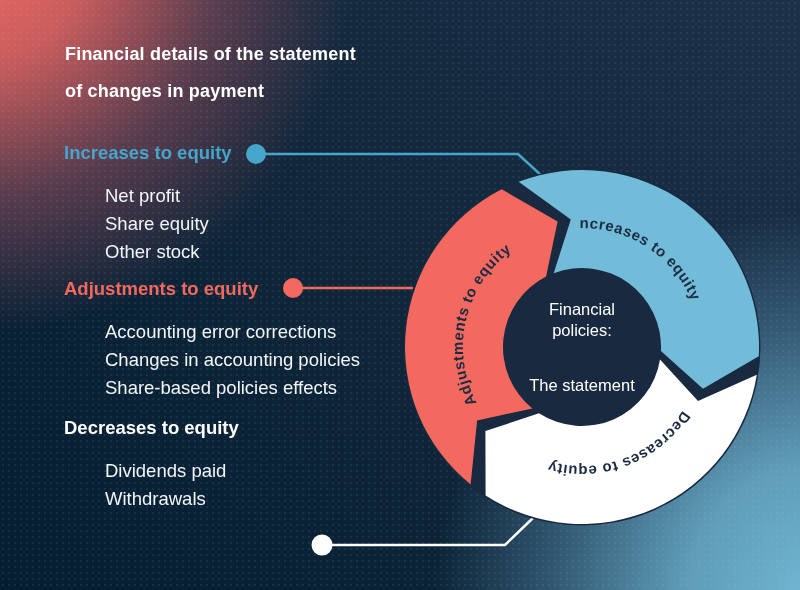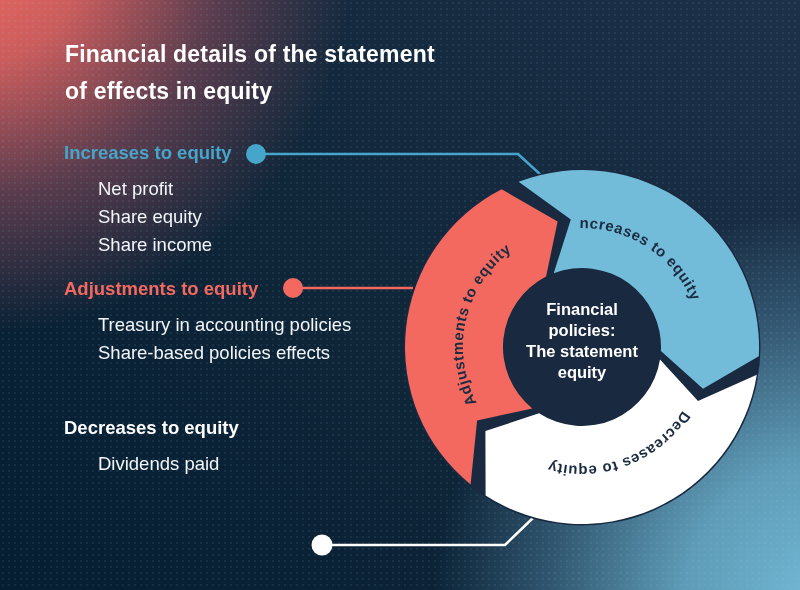--- a/index.html
+++ b/index.html
@@ -15,44 +15,44 @@
         rgba(100,160,195,0.4) 55%, rgba(100,160,195,0) 78%),
       linear-gradient(45deg,#051e32 0%,#102639 50%,#1d3149 100%);
   }
   .dots{
     position:absolute;inset:0;pointer-events:none;
     background-image:radial-gradient(rgba(160,200,235,0.09) 1px, transparent 1.4px);
     background-size:6px 6px;
   }
   .title{
     position:absolute;left:65px;top:36px;margin:0;
-    color:#ffffff;font-size:23px;font-weight:bold;line-height:37px;letter-spacing:0.2px;
+    color:#ffffff;font-size:18px;font-weight:bold;line-height:37px;letter-spacing:0.2px;
   }
   .title span{display:block;}
   .legend{position:absolute;left:64px;}
   .legend h2{margin:0 0 6px 0;font-size:18.5px;font-weight:bold;line-height:24px;}
-  .legend ul{margin:10px;padding:0 0 0 24px;list-style:none;}
+  .legend ul{margin:17px;padding:0 0 0 24px;list-style:none;}
   .legend li{font-size:18.5px;line-height:28px;color:#f2f6fa;font-weight:normal;}
   .sec-increases{top:141px;}
   .sec-increases h2{color:#46a5cb;margin-bottom:4px;}
   .sec-adjustments{top:277px;}
   .sec-adjustments h2{color:#f4695f;margin-bottom:8px;}
   .sec-decreases{top:416px;}
   .sec-decreases h2{color:#ffffff;margin-bottom:10px;}
   .diagram-svg{position:absolute;left:0;top:0;}
   .ring-label{
     font-family:"Liberation Sans",sans-serif;
     font-weight:bold;font-size:15px;fill:#1b2c42;letter-spacing:0.6px;
   }
   .center-label{
     position:absolute;left:497px;top:299px;width:170px;
     text-align:center;color:#ffffff;font-size:16.5px;line-height:21px;
   }
-  .center-label .b{font-weight:bold;display:block;}
-  .center-label .r{font-weight:bold;display:block;}
+  .center-label .b{font-weight:normal;display:block;}
+  .center-label .r{font-weight:normal;display:block;margin-top:34px;}
 </style>
 </head>
 <body>
 
 <div class="canvas">
   <div class="dots"></div>
 
   <svg class="diagram-svg" width="800" height="590" viewBox="0 0 800 590">
 
     <g>
@@ -91,39 +91,41 @@
 
   <div class="center-label">
     <span class="b">Financial</span>
     <span class="b">policies:</span>
     <span class="r">The statement</span>
     <span class="r">equity</span>
   </div>
 
   <h1 class="title">
     <span>Financial details of the statement</span>
-    <span>of effects in equity</span>
+    <span>of changes in payment</span>
   </h1>
 
   <div class="legend sec-increases">
     <h2>Increases to equity</h2>
     <ul>
       <li>Net profit</li>
       <li>Share equity</li>
-      <li>Share income</li>
+      <li>Other stock</li>
     </ul>
   </div>
 
   <div class="legend sec-adjustments">
     <h2>Adjustments to equity</h2>
     <ul>
-      <li>Treasury in accounting policies</li>
+      <li>Accounting error corrections</li>
+      <li>Changes in accounting policies</li>
       <li>Share-based policies effects</li>
     </ul>
   </div>
 
   <div class="legend sec-decreases">
     <h2>Decreases to equity</h2>
     <ul>
       <li>Dividends paid</li>
+      <li>Withdrawals</li>
     </ul>
   </div>
 </div>
 
 </body></html>

